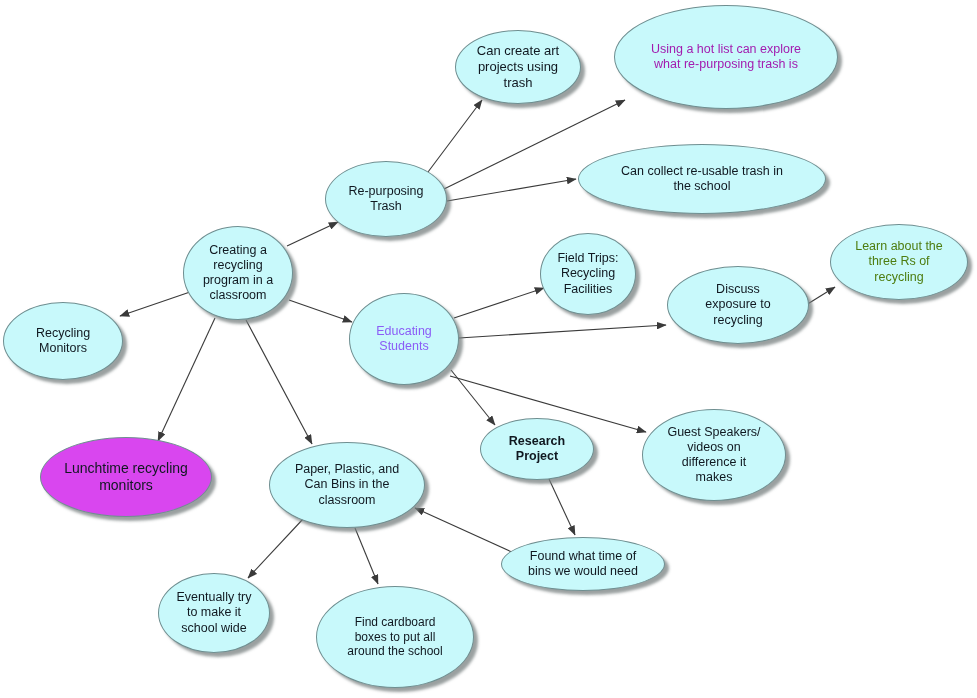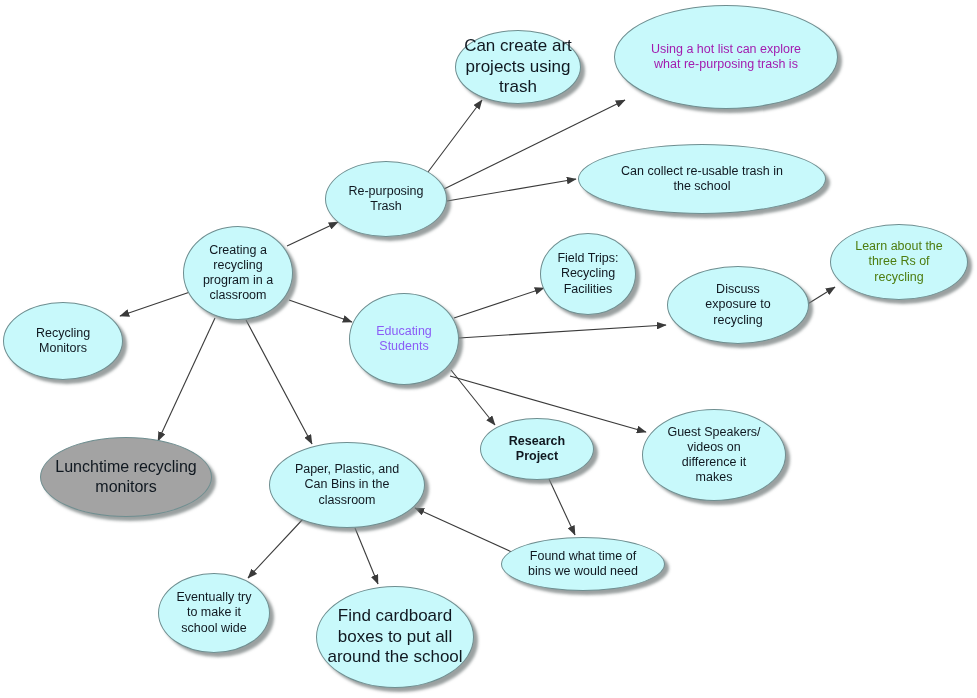--- a/index.html
+++ b/index.html
@@ -75,30 +75,30 @@
         <line x1="355" y1="528" x2="378" y2="584" stroke="#3a3a3a" stroke-width="1.1" marker-end="url(#arrowhead)"></line>
       </g>
   </svg>
   <div id="nodes-group">
       <div class="node" style="left: 183px; top: 226px; width: 110px; height: 94px; font-size: 12.5px; background: rgb(200, 249, 251); border-color: rgb(111, 142, 144); color: rgb(16, 24, 32);">Creating a
 recycling
 program in a
 classroom</div>
       <div class="node" style="left: 325px; top: 161px; width: 122px; height: 76px; font-size: 12.5px; background: rgb(200, 249, 251); border-color: rgb(111, 142, 144); color: rgb(16, 24, 32);">Re-purposing
 Trash</div>
-      <div class="node" style="left: 455px; top: 30px; width: 126px; height: 74px; font-size: 17px; background: rgb(200, 249, 251); border-color: rgb(111, 142, 144); color: rgb(16, 24, 32);">Can create art
+      <div class="node" style="left: 455px; top: 30px; width: 126px; height: 74px; font-size: 13px; background: rgb(200, 249, 251); border-color: rgb(111, 142, 144); color: rgb(16, 24, 32);">Can create art
 projects using
 trash</div>
       <div class="node" style="left: 614px; top: 5px; width: 224px; height: 104px; font-size: 12.5px; background: rgb(200, 249, 251); border-color: rgb(111, 142, 144); color: #a21caf;">Using a hot list can explore
 what re-purposing trash is</div>
       <div class="node" style="left: 578px; top: 144px; width: 248px; height: 70px; font-size: 12.5px; background: rgb(200, 249, 251); border-color: rgb(111, 142, 144); color: rgb(16, 24, 32);">Can collect re-usable trash in
 the school</div>
       <div class="node" style="left: 3px; top: 302px; width: 120px; height: 78px; font-size: 12.5px; background: rgb(200, 249, 251); border-color: rgb(111, 142, 144); color: rgb(16, 24, 32);">Recycling
 Monitors</div>
-      <div class="node" style="left: 40px; top: 437px; width: 172px; height: 80px; font-size: 16px; background: #a3a3a3; border-color: rgb(111, 142, 144); color: rgb(16, 24, 32);">Lunchtime recycling
+      <div class="node" style="left: 40px; top: 437px; width: 172px; height: 80px; font-size: 14px; background: #d946ef; border-color: rgb(111, 142, 144); color: rgb(16, 24, 32);">Lunchtime recycling
 monitors</div>
       <div class="node" style="left: 349px; top: 293px; width: 110px; height: 92px; font-size: 12.5px; background: rgb(200, 249, 251); border-color: rgb(111, 142, 144); color: #8b5cf6;">Educating
 Students</div>
       <div class="node" style="left: 540px; top: 233px; width: 96px; height: 82px; font-size: 12.5px; background: rgb(200, 249, 251); border-color: rgb(111, 142, 144); color: rgb(16, 24, 32);">Field Trips:
 Recycling
 Facilities</div>
       <div class="node" style="left: 667px; top: 266px; width: 142px; height: 78px; font-size: 12.5px; background: rgb(200, 249, 251); border-color: rgb(111, 142, 144); color: rgb(16, 24, 32);">Discuss
 exposure to
 recycling</div>
       <div class="node" style="left: 830px; top: 224px; width: 138px; height: 76px; font-size: 12.5px; background: rgb(200, 249, 251); border-color: rgb(111, 142, 144); color: #4d7c0f;">Learn about the
@@ -111,17 +111,17 @@
       <div class="node" style="left: 480px; top: 418px; width: 114px; height: 62px; font-size: 12.5px; background: rgb(200, 249, 251); border-color: rgb(111, 142, 144); color: rgb(16, 24, 32); font-weight: bold;">Research
 Project</div>
       <div class="node" style="left: 269px; top: 442px; width: 156px; height: 86px; font-size: 12.5px; background: rgb(200, 249, 251); border-color: rgb(111, 142, 144); color: rgb(16, 24, 32);">Paper, Plastic, and
 Can Bins in the
 classroom</div>
       <div class="node" style="left: 501px; top: 537px; width: 164px; height: 54px; font-size: 12.5px; background: rgb(200, 249, 251); border-color: rgb(111, 142, 144); color: rgb(16, 24, 32);">Found what time of
 bins we would need</div>
       <div class="node" style="left: 158px; top: 573px; width: 112px; height: 80px; font-size: 12.5px; background: rgb(200, 249, 251); border-color: rgb(111, 142, 144); color: rgb(16, 24, 32);">Eventually try
 to make it
 school wide</div>
-      <div class="node" style="left: 316px; top: 586px; width: 158px; height: 102px; font-size: 17px; background: rgb(200, 249, 251); border-color: rgb(111, 142, 144); color: rgb(16, 24, 32);">Find cardboard
+      <div class="node" style="left: 316px; top: 586px; width: 158px; height: 102px; font-size: 12px; background: rgb(200, 249, 251); border-color: rgb(111, 142, 144); color: rgb(16, 24, 32);">Find cardboard
 boxes to put all
 around the school</div>
     </div>
 </div>
 
 </body></html>

